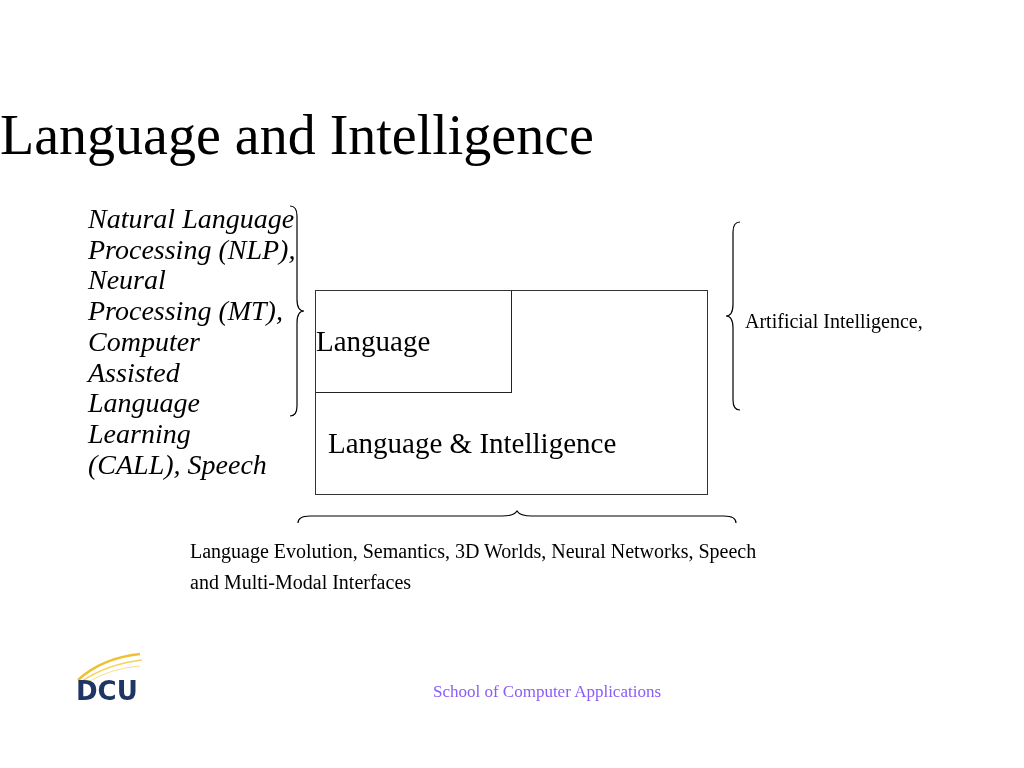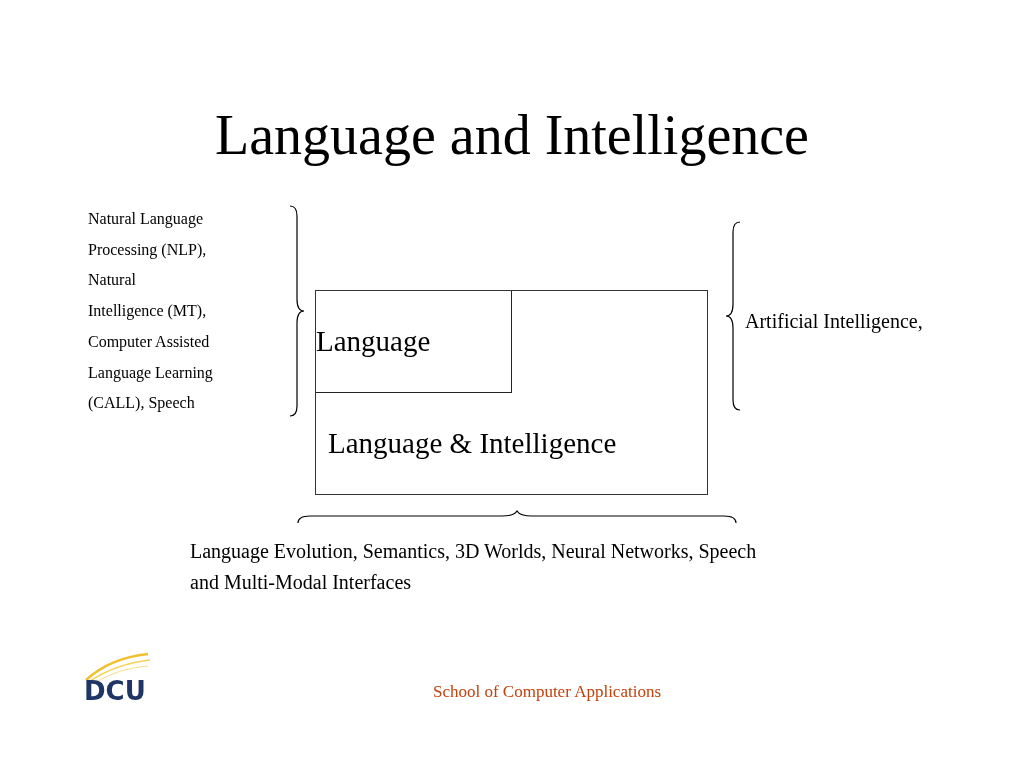--- a/index.html
+++ b/index.html
@@ -1,50 +1,50 @@
 <!DOCTYPE html>
 <html><head>
   <meta charset="utf-8">
   <style>
     html, body { margin: 0; padding: 0; background: #ffffff; }
     body { width: 1024px; height: 768px; position: relative; overflow: hidden;
            font-family: "Liberation Serif", "DejaVu Serif", serif; color: #000; }
-    .title { position: absolute; left: 0; width: 1024px; top: 100px; text-align: center;
+    .title { position: absolute; left: 0; width: 1024px; top: 100px; 
              font-size: 56px; line-height: 70px; }
     .left-text { position: absolute; left: 88px; top: 204px; width: 210px;
-                 font-size: 16px; line-height: 30.7px; }
+                 font-size: 28px; line-height: 30.7px; font-style: italic; }
     .right-text { position: absolute; left: 745px; top: 306px; width: 260px;
                   font-size: 20px; line-height: 30px; }
     .bottom-text { position: absolute; left: 190px; top: 536px; width: 760px;
                    font-size: 20px; line-height: 31px; }
     .brace { position: absolute; }
     .grid { position: absolute; left: 315px; top: 290px; width: 393px; height: 205px;
             border: 1px solid #333; box-sizing: border-box; }
     .cell { position: absolute; box-sizing: border-box; display: flex; align-items: center;
             justify-content: flex-start; font-size: 29px; }
     .cell-lang { left: 0; top: 0; width: 196px; height: 102px; border-right: 1.5px solid #222;
                  border-bottom: 1px solid #222; }
     .cell-intel { left: 196px; top: 0; width: 195px; height: 102px; border-bottom: 1px solid #222; }
     .cell-both { left: 12px; top: 102px; width: 391px; height: 101px; }
     .footer { position: absolute; left: 0; width: 1024px; top: 682px; text-align: center;
-              font-size: 17px; color: #c2410c; padding-left: 70px; box-sizing: border-box; }
-    .logo { position: absolute; left: 80px; top: 650px; width: 75px; height: 60px; text-align: center; }
+              font-size: 17px; color: #8b5cf6; padding-left: 70px; box-sizing: border-box; }
+    .logo { position: absolute; left: 72px; top: 650px; width: 75px; height: 60px; text-align: center; }
     .logo-text { position: absolute; left: 4px; top: 26px; font-family: "DejaVu Sans", sans-serif;
                  font-weight: bold; font-size: 26px; color: #1f3566; letter-spacing: 0px; }
   </style>
 </head>
 <body>
 
 <div class="title">Language and Intelligence</div>
 
 <div class="left-text">
   <div>Natural Language</div>
   <div>Processing (NLP),</div>
-  <div>Natural</div>
-  <div>Intelligence (MT),</div>
+  <div>Neural</div>
+  <div>Processing (MT),</div>
   <div>Computer Assisted</div>
   <div>Language Learning</div>
   <div>(CALL), Speech</div>
 </div>
 
 <svg class="brace" style="left:288px; top:204px;" width="20" height="214" viewBox="0 0 20 214">
   <path d="M2,2 Q9,2 9,12 L9,95 Q9,107 16,107 Q9,107 9,119 L9,202 Q9,212 2,212" fill="none" stroke="#000" stroke-width="1.2"></path>
 </svg>
 
 <svg class="brace" style="left:722px; top:220px;" width="20" height="192" viewBox="0 0 20 192">

